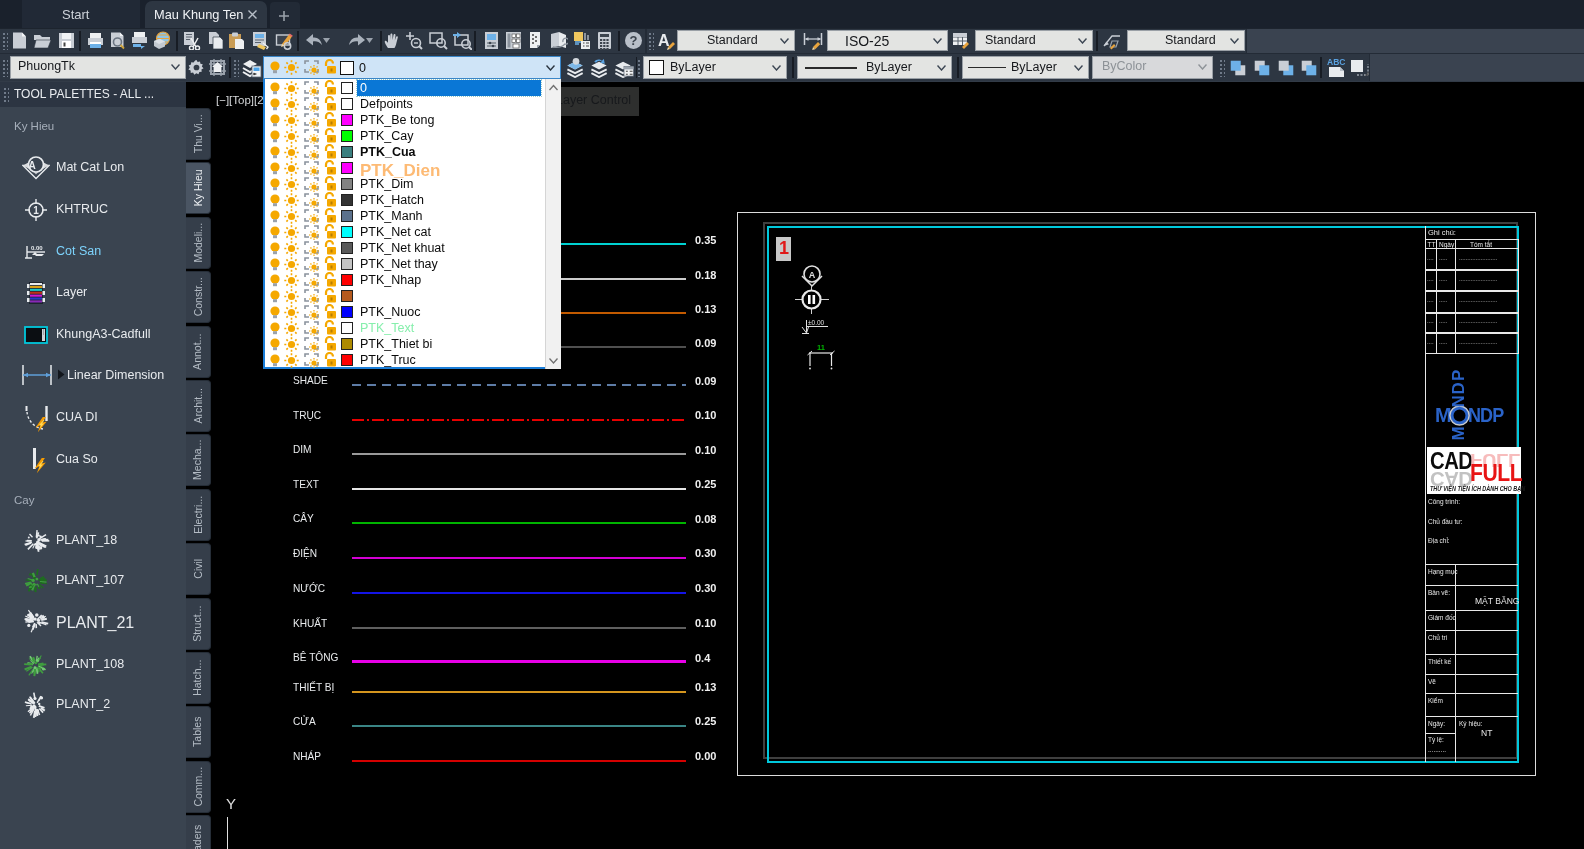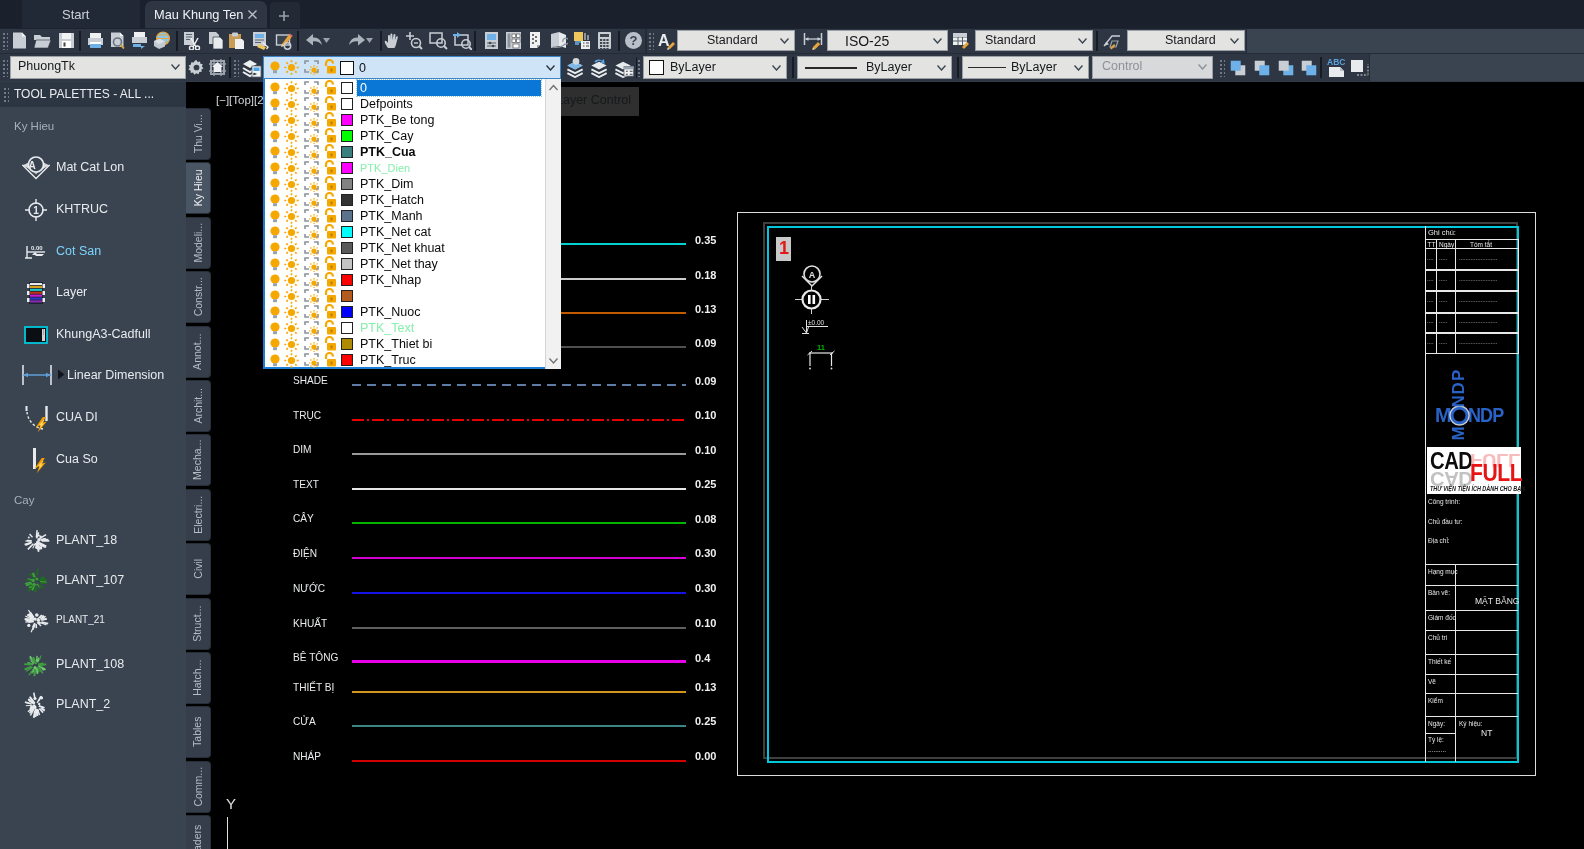--- a/index.html
+++ b/index.html
@@ -337,21 +337,21 @@
     <path d="M0.5 0.5 L4.5 5 L8.5 0.5" stroke="#3c4653" stroke-width="1.4" fill="none"></path>
   </svg>
 <div class="" style="left:957px;top:57px;width:2px;height:21px;background:#171c24;"></div>
 <div class="" style="left:962px;top:56px;width:127px;height:23px;background:#e3e4e2;border:1px solid #9aa0a6;"></div>
 <div class="" style="left:968px;top:67px;width:38px;height:1px;background:#2a2a2a;"></div>
 <div class="t" style="left:1011px;top:61px;font-size:12.5px;color:#16181c;font-weight:normal;">ByLayer</div>
 <svg style="position:absolute;left:1074px;top:65px;" width="9" height="6" viewBox="0 0 9 6">
     <path d="M0.5 0.5 L4.5 5 L8.5 0.5" stroke="#3c4653" stroke-width="1.4" fill="none"></path>
   </svg>
 <div class="" style="left:1092px;top:56px;width:121px;height:23px;background:#d8d9db;border:1px solid #9aa0a6;"></div>
-<div class="t" style="left:1102px;top:60px;font-size:12.5px;color:#8d9297;font-weight:normal;">Control</div>
+<div class="t" style="left:1102px;top:60px;font-size:12.5px;color:#8d9297;font-weight:normal;">ByColor</div>
 <svg style="position:absolute;left:1198px;top:64px;" width="9" height="6" viewBox="0 0 9 6">
     <path d="M0.5 0.5 L4.5 5 L8.5 0.5" stroke="#8d9297" stroke-width="1.4" fill="none"></path>
   </svg>
 <div class="hdl" style="left:1219px;top:59px;width:6px;height:18px;"></div>
 <svg style="position:absolute;left:1228px;top:58px;" width="20" height="20" viewBox="0 0 22 22">
     <rect x="8" y="8" width="11" height="11" fill="#c9ced5"></rect>
     <rect x="3" y="3" width="11" height="11" fill="#6db1e8"></rect>
   </svg>
 <svg style="position:absolute;left:1252px;top:58px;" width="20" height="20" viewBox="0 0 22 22">
     <rect x="3" y="3" width="11" height="11" fill="#c9ced5"></rect>
@@ -560,21 +560,21 @@
     <circle cx="9.2" cy="11.1" r="1.7" fill="#e8ebee"></circle>
     <circle cx="9.0" cy="9.0" r="1.0" fill="#e8ebee"></circle>
     <circle cx="17.3" cy="16.1" r="1.4" fill="#e8ebee"></circle>
     <circle cx="11.0" cy="12.5" r="1.0" fill="#e8ebee"></circle>
     <circle cx="16.4" cy="13.2" r="1.7" fill="#e8ebee"></circle>
     <circle cx="14.8" cy="8.0" r="1.8" fill="#e8ebee"></circle>
     <circle cx="13.1" cy="12.1" r="1.7" fill="#e8ebee"></circle>
     <circle cx="6.8" cy="18.4" r="1.6" fill="#e8ebee"></circle>
     <circle cx="15.5" cy="15.7" r="0.8" fill="#e8ebee"></circle>
   </svg>
-<div class="t" style="left:56px;top:613.5px;font-size:10px;color:#e8ebee;font-weight:normal;">PLANT_21</div>
+<div class="t" style="left:56px;top:613.5px;font-size:16px;color:#e8ebee;font-weight:normal;">PLANT_21</div>
 <svg style="position:absolute;left:22px;top:650.5px;" width="28" height="28" viewBox="0 0 28 28">
     <path d="M10.5 16.3 L4.3 20.3" stroke="#3f9e3f" stroke-width="1.3"></path>
     <path d="M16.4 14.4 L20.4 15.2" stroke="#3f9e3f" stroke-width="1.6"></path>
     <path d="M18.8 13.7 L24.3 13.3" stroke="#3f9e3f" stroke-width="1.8"></path>
     <path d="M12.9 16.0 L9.6 22.6" stroke="#77c877" stroke-width="1.1"></path>
     <path d="M16.2 15.0 L23.2 18.4" stroke="#3f9e3f" stroke-width="1.8"></path>
     <path d="M16.1 13.6 L21.5 12.5" stroke="#3f9e3f" stroke-width="2.1"></path>
     <path d="M15.1 16.8 L17.0 21.4" stroke="#3f9e3f" stroke-width="1.8"></path>
     <path d="M15.5 10.6 L17.2 6.8" stroke="#77c877" stroke-width="1.9"></path>
     <path d="M12.1 11.3 L7.9 5.3" stroke="#77c877" stroke-width="1.7"></path>
@@ -1061,21 +1061,21 @@
     <line x1="7.4493528429078175" y1="7.459488421593484" x2="6.457434504038636" y2="6.4715116966576165" stroke="#f5a800" stroke-width="1.2"></line>
     <line x1="9.991399678795787" y1="6.400010273004215" x2="9.988055109438593" y2="5.00001426806141" stroke="#f5a800" stroke-width="1.2"></line>
     <line x1="12.538479624430323" y1="7.447330574408019" x2="13.525666145042115" y2="6.454625797788916" stroke="#f5a800" stroke-width="1.2"></line>
   </svg>
 <svg style="position:absolute;left:323px;top:160px;" width="15" height="16" viewBox="0 0 15 16">
     <path d="M3 7 v-2.5 a3.5 3.5 0 0 1 7 0" fill="none" stroke="#f5a800" stroke-width="2.2"></path>
     <rect x="4" y="7" width="9" height="7.5" rx="1" fill="#f5a800"></rect>
     <rect x="7.5" y="9.5" width="2" height="3" fill="#b87d00"></rect>
   </svg>
 <div style="left:341px;top:162px;width:12px;height:12px;background:#ff00ff;border:1px solid #222;position:absolute;"></div>
-<div class="t" style="left:360px;top:162px;font-size:11px;color:#86efac;font-weight:normal;">PTK_Dien</div>
+<div class="t" style="left:360px;top:162px;font-size:17px;color:#fdba74;font-weight:bold;">PTK_Dien</div>
 <svg style="position:absolute;left:269px;top:178px;" width="13" height="13" viewBox="0 0 13 13">
     <circle cx="6" cy="5" r="4.6" fill="#f5a800"></circle>
     <rect x="4" y="9.2" width="4" height="3" fill="#9aa2ac"></rect>
   </svg>
 <svg style="position:absolute;left:284px;top:177px;" width="15" height="15" viewBox="0 0 15 15">
     <circle cx="7.5" cy="7.5" r="3.6" fill="#f5a800"></circle>
     <line x1="12.7" y1="7.5" x2="14.7" y2="7.5" stroke="#f5a800" stroke-width="1.6"></line>
     <line x1="11.17841899966944" y1="11.175490941747903" x2="12.593195538003839" y2="12.589141303958634" stroke="#f5a800" stroke-width="1.6"></line>
     <line x1="7.504140898895813" y1="12.69999835124554" x2="7.505733552317279" y2="14.699997717109209" stroke="#f5a800" stroke-width="1.6"></line>
     <line x1="3.8274394469359727" y1="11.181344724971847" x2="2.4149161572959628" y2="12.597246542268712" stroke="#f5a800" stroke-width="1.6"></line>

